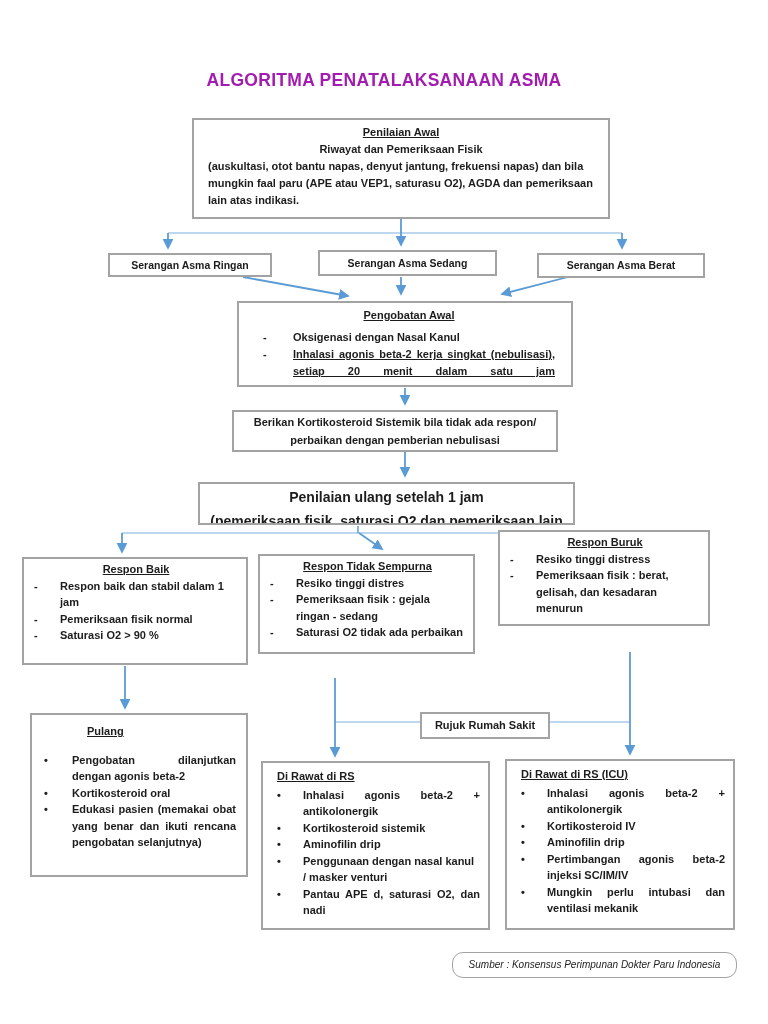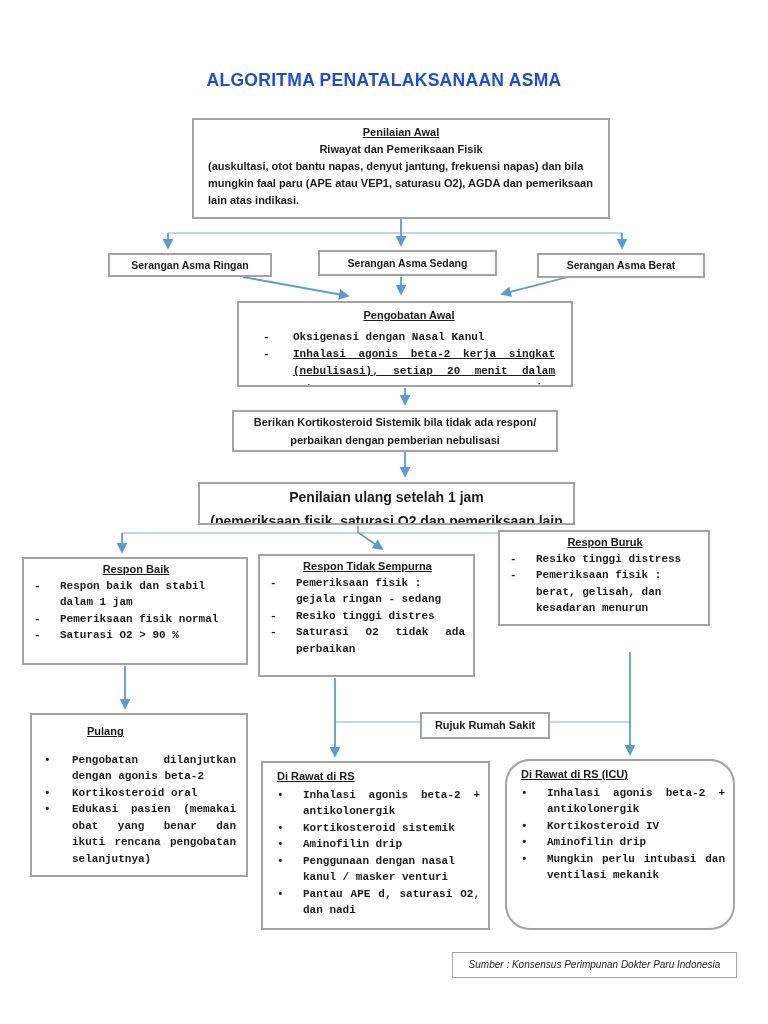--- a/index.html
+++ b/index.html
@@ -1,26 +1,26 @@
 <!DOCTYPE html>
 <html><head>
 <meta charset="utf-8">
 <style>
   html,body{margin:0;padding:0;background:#fff;}
   #page{position:relative;width:768px;height:1024px;background:#fff;overflow:hidden;
         font-family:"Liberation Sans",sans-serif;color:#1c1c1c;}
   #arrows{position:absolute;left:0;top:0;z-index:1;}
   .title{position:absolute;left:0;top:70px;width:768px;text-align:center;
-         font-size:17.5px;font-weight:800;letter-spacing:.3px;color:#1d4ed8;z-index:2;}
+         font-size:17.5px;font-weight:800;letter-spacing:.3px;color:#a21caf;z-index:2;}
   .box{position:absolute;box-sizing:border-box;border:2px solid #a3a3a3;background:#fff;
        z-index:2;font-size:11px;font-weight:700;line-height:1.55;overflow:hidden;}
   .head-c{text-align:center;text-decoration:underline;}
   .head-l{text-decoration:underline;}
   .c{text-align:center;}
-  .li{display:flex;font-family:Liberation Mono, monospace;}
+  .li{display:flex;}
   .li .mk{flex:0 0 30px;text-align:left;}
   .li .tx{flex:1;}
   .dash .mk::before{content:"-";}
   .dot .mk::before{content:"\2022";}
   .just .tx{text-align:justify;}
   .just-all .tx{text-align:justify;text-align-last:justify;}
   .ul-item .tx{text-decoration:underline;}
   
   .b-penilaian{left:192px;top:118px;width:418px;height:101px;padding:4px 14px;}
   .b-ringan{left:108px;top:253px;width:164px;height:24px;font-size:10.5px;
@@ -28,37 +28,37 @@
   .b-sedang{left:318px;top:250px;width:179px;height:26px;font-size:10.5px;
             display:flex;align-items:center;justify-content:center;}
   .b-berat{left:537px;top:253px;width:168px;height:25px;font-size:10.5px;
            display:flex;align-items:center;justify-content:center;}
   .b-pengobatan{left:237px;top:301px;width:336px;height:86px;padding:4px 16px 4px 24px;}
   .b-pengobatan .head-c{margin-bottom:5px;}
   .b-kortiko{left:232px;top:410px;width:326px;height:42px;padding:2px 10px;line-height:1.6;}
   .b-ulang{left:198px;top:482px;width:377px;height:43px;padding:2px 8px;font-size:14px;line-height:1.7;}
   .b-rbaik{left:22px;top:557px;width:226px;height:108px;padding:2px 8px 2px 10px;line-height:1.5;}
   .b-rbaik .mk{flex:0 0 26px;}
-  .b-rts{left:258px;top:554px;width:217px;height:123px;padding:2px 8px 2px 10px;line-height:1.5;}
+  .b-rts{left:258px;top:554px;width:217px;height:100px;padding:2px 8px 2px 10px;line-height:1.5;}
   .b-rts .mk{flex:0 0 26px;}
   .b-rburuk{left:498px;top:530px;width:212px;height:96px;padding:2px 8px 2px 10px;line-height:1.5;}
   .b-rburuk .mk{flex:0 0 26px;}
   .b-pulang{left:30px;top:713px;width:218px;height:164px;padding:8px 10px 2px 12px;line-height:1.5;}
   .b-pulang .head-l{margin-bottom:12px;padding-left:43px;}
   .b-pulang .mk{flex:0 0 28px;}
   .b-rujuk{left:420px;top:712px;width:130px;height:27px;display:flex;align-items:center;justify-content:center;}
   .b-rawatrs{left:261px;top:761px;width:229px;height:169px;padding:5px 8px 0 14px;line-height:1.5;}
   .b-rawatrs .head-l{margin-bottom:2px;}
   .b-rawatrs .mk{flex:0 0 26px;}
-  .b-rawaticu{left:505px;top:759px;width:230px;height:171px;padding:5px 8px 0 14px;line-height:1.5;border-radius:25px;}
+  .b-rawaticu{left:505px;top:759px;width:230px;height:171px;padding:5px 8px 0 14px;line-height:1.5;}
   .b-rawaticu .head-l{margin-bottom:2px;}
   .b-rawaticu .mk{flex:0 0 26px;}
   .b-sumber{left:452px;top:952px;width:285px;height:26px;border-width:1px;
             display:flex;align-items:center;justify-content:center;
-            font-style:italic;font-weight:400;font-size:10px;color:#222;}
+            font-style:italic;font-weight:400;font-size:10px;color:#222;border-radius:11px;}
 </style>
 </head>
 <body>
 
 <div id="page">
 
   <svg id="arrows" width="768" height="1024" viewBox="0 0 768 1024">
     <defs>
       <marker id="ah" markerWidth="8" markerHeight="8" refX="5" refY="3" orient="auto">
         <path d="M0,0 L6,3 L0,6 Z" fill="#5B9BD5"></path>
@@ -144,25 +144,25 @@
     <div class="li dash">
       <span class="mk"></span>
       <span class="tx">Saturasi O2 &gt; 90 %</span>
     </div>
   </div>
 
   <div class="box b-rts">
     <div class="head-c">Respon Tidak Sempurna</div>
     <div class="li dash">
       <span class="mk"></span>
+      <span class="tx">Resiko tinggi distres</span>
+    </div>
+    <div class="li dash">
+      <span class="mk"></span>
       <span class="tx">Pemeriksaan fisik : gejala ringan - sedang</span>
-    </div>
-    <div class="li dash">
-      <span class="mk"></span>
-      <span class="tx">Resiko tinggi distres</span>
     </div>
     <div class="li dash just">
       <span class="mk"></span>
       <span class="tx">Saturasi O2 tidak ada perbaikan</span>
     </div>
   </div>
 
   <div class="box b-rburuk">
     <div class="head-c">Respon Buruk</div>
     <div class="li dash">
@@ -228,20 +228,24 @@
     <div class="li dot">
       <span class="mk"></span>
       <span class="tx">Kortikosteroid IV</span>
     </div>
     <div class="li dot">
       <span class="mk"></span>
       <span class="tx">Aminofilin drip</span>
     </div>
     <div class="li dot just">
       <span class="mk"></span>
+      <span class="tx">Pertimbangan agonis beta-2 injeksi SC/IM/IV</span>
+    </div>
+    <div class="li dot just">
+      <span class="mk"></span>
       <span class="tx">Mungkin perlu intubasi dan ventilasi mekanik</span>
     </div>
   </div>
 
   <div class="box b-sumber">
     <span>Sumber : Konsensus Perimpunan Dokter Paru Indonesia</span>
   </div>
 
 </div>
 

